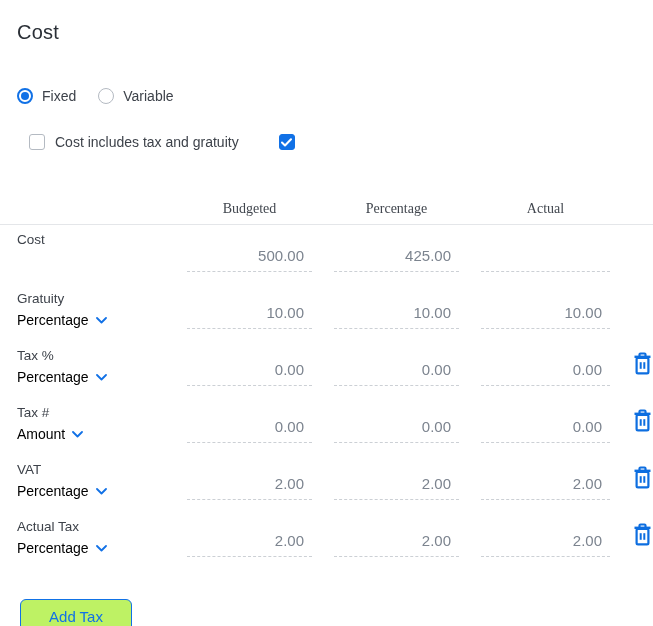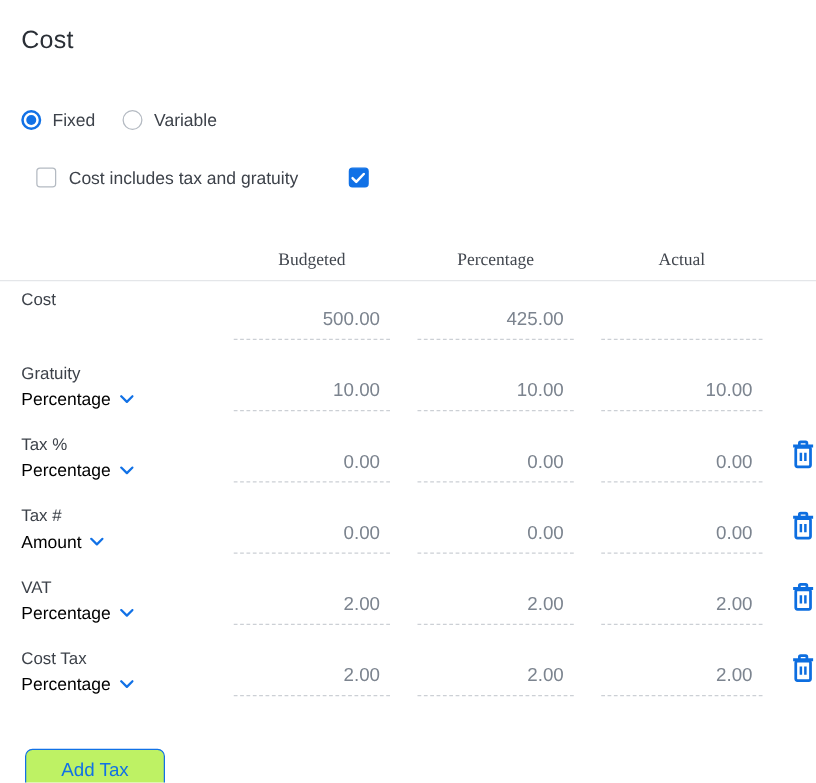--- a/index.html
+++ b/index.html
@@ -224,21 +224,21 @@
           <path d="M8.7 10.2V16.8" stroke="#0d6ee0" stroke-width="2"></path>
           <path d="M12.3 10.2V16.8" stroke="#0d6ee0" stroke-width="2"></path>
         </svg>
       </button>
     </div>
   </div>
 
   
   <div class="grid tax-row">
     <div class="label-block">
-      <div class="row-label">Cost Tax</div>
+      <div class="row-label">Actual Tax</div>
       <button class="type-dropdown">
         <span>Percentage</span>
         <svg width="11" height="7" viewBox="0 0 11 7" fill="none">
             <path d="M1 1L5.5 5.5L10 1" stroke="#1171e6" stroke-width="1.8" stroke-linecap="round" stroke-linejoin="round"></path>
           </svg>
       </button>
     </div>
     <input class="value-input" value="2.00" style="">
     <input class="value-input" value="2.00" style="">
     <input class="value-input" value="2.00" style="">

